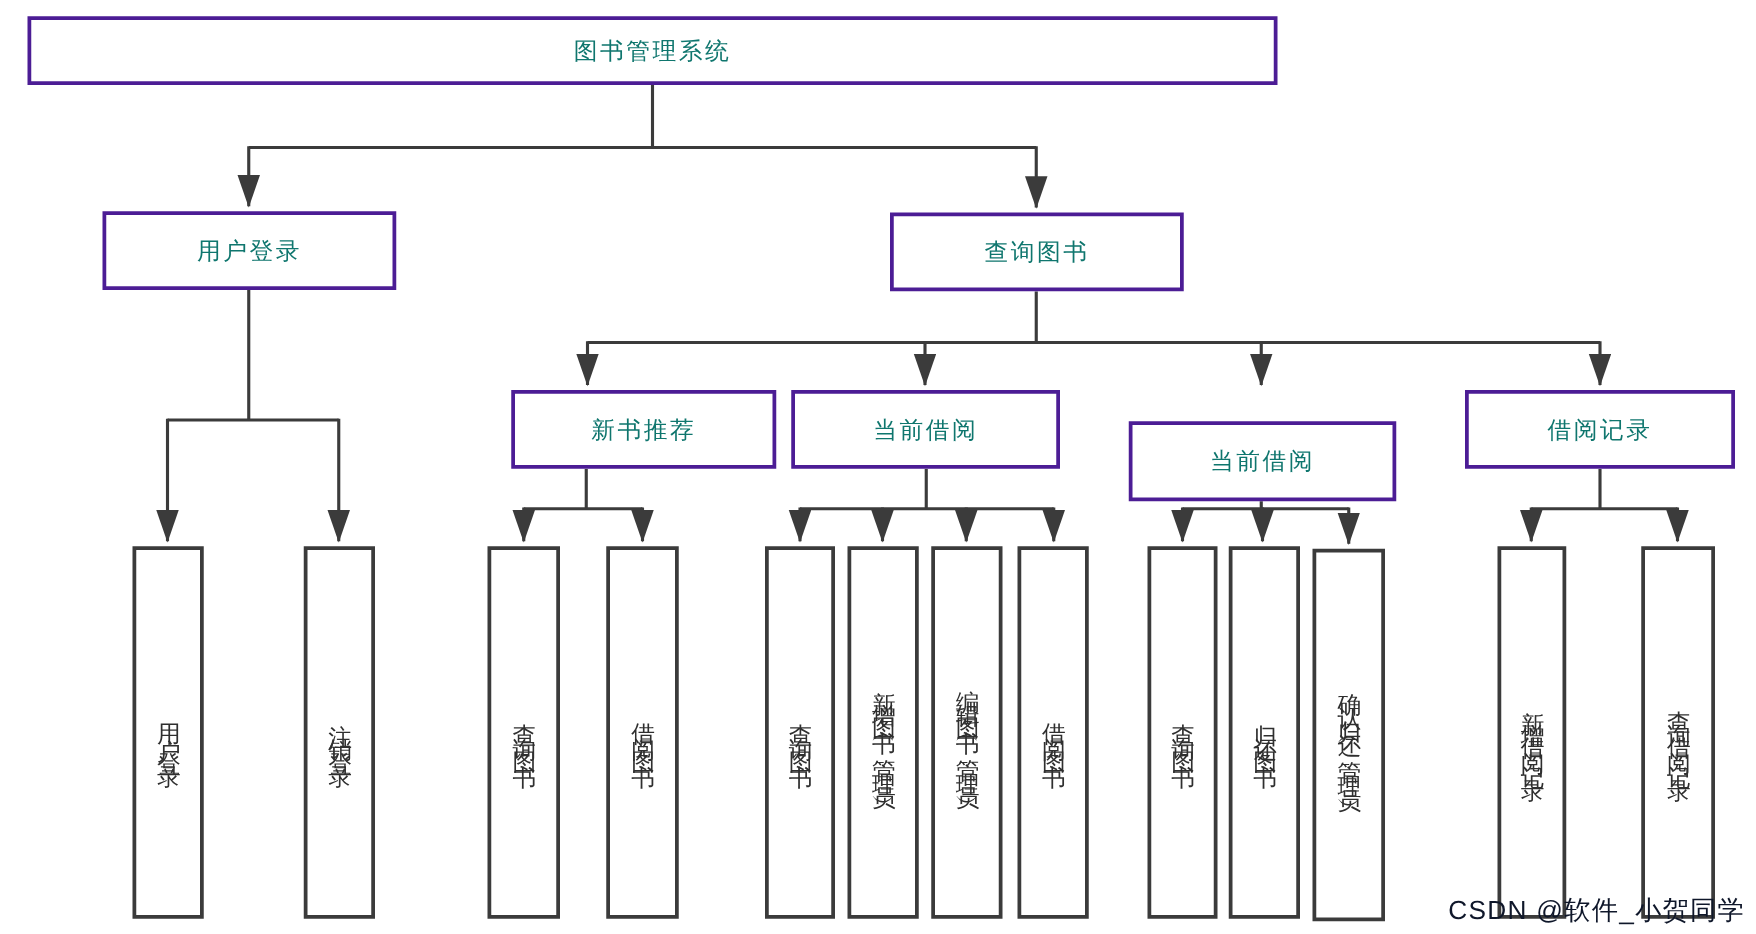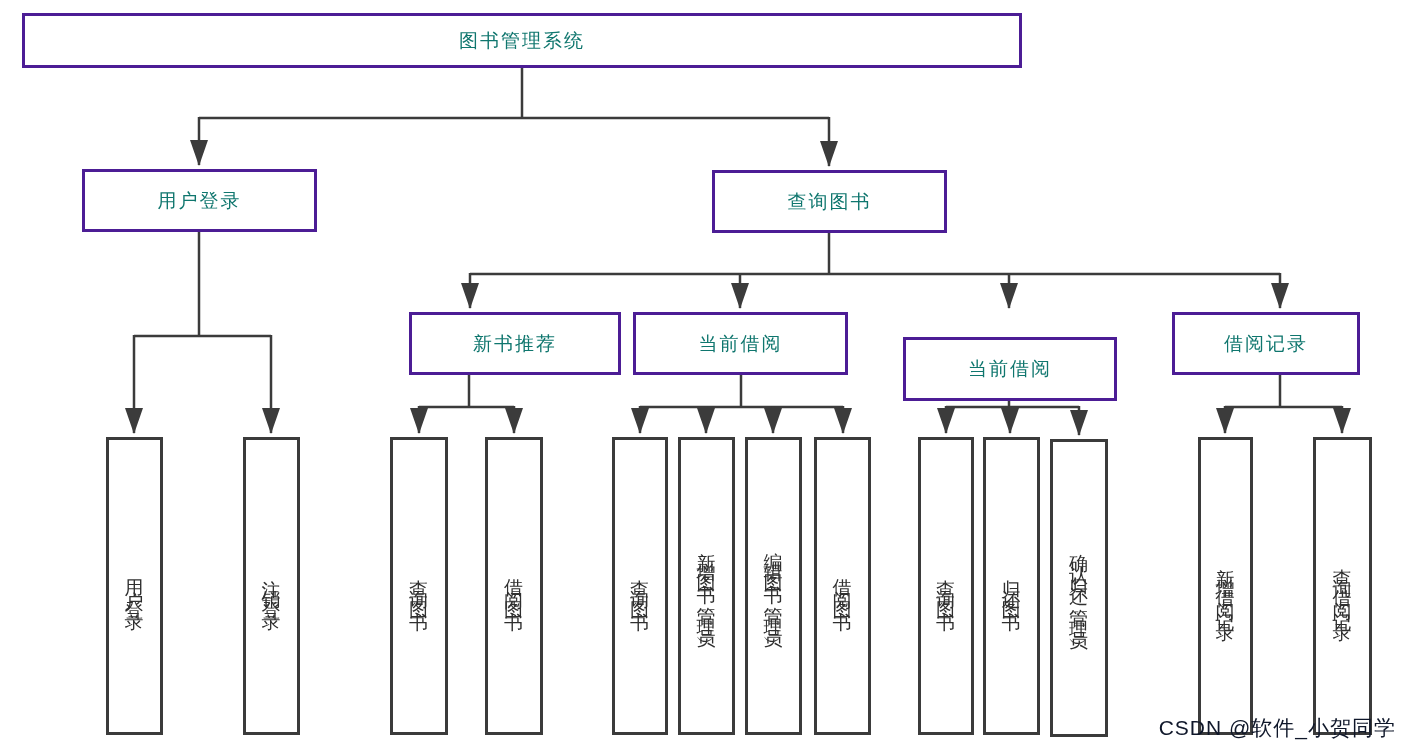--- a/index.html
+++ b/index.html
@@ -112,21 +112,21 @@
 
   <div class="hnode" style="left:363px; top:312px; width:212px; height:63px;margin-left:46px;">
     <span class="htext">新书推荐</span>
   </div>
   <div class="hnode" style="left:633px; top:312px; width:215px; height:63px;">
     <span class="htext">当前借阅</span>
   </div>
   <div class="hnode" style="left:903px; top:313px; width:214px; height:64px;margin-top:24px;">
     <span class="htext">当前借阅</span>
   </div>
-  <div class="hnode" style="left:1172px; top:312px; width:188px; height:63px;">
+  <div class="hnode" style="left:1172px; top:312px; width:216px; height:63px;">
     <span class="htext">借阅记录</span>
   </div>
 
   <div class="vnode" style="left:106px; top:437px; width:57px; height:298px;">
     <span class="vtext">用户登录</span>
   </div>
   <div class="vnode" style="left:243px; top:437px; width:57px; height:298px;">
     <span class="vtext">注销登录</span>
   </div>
 

